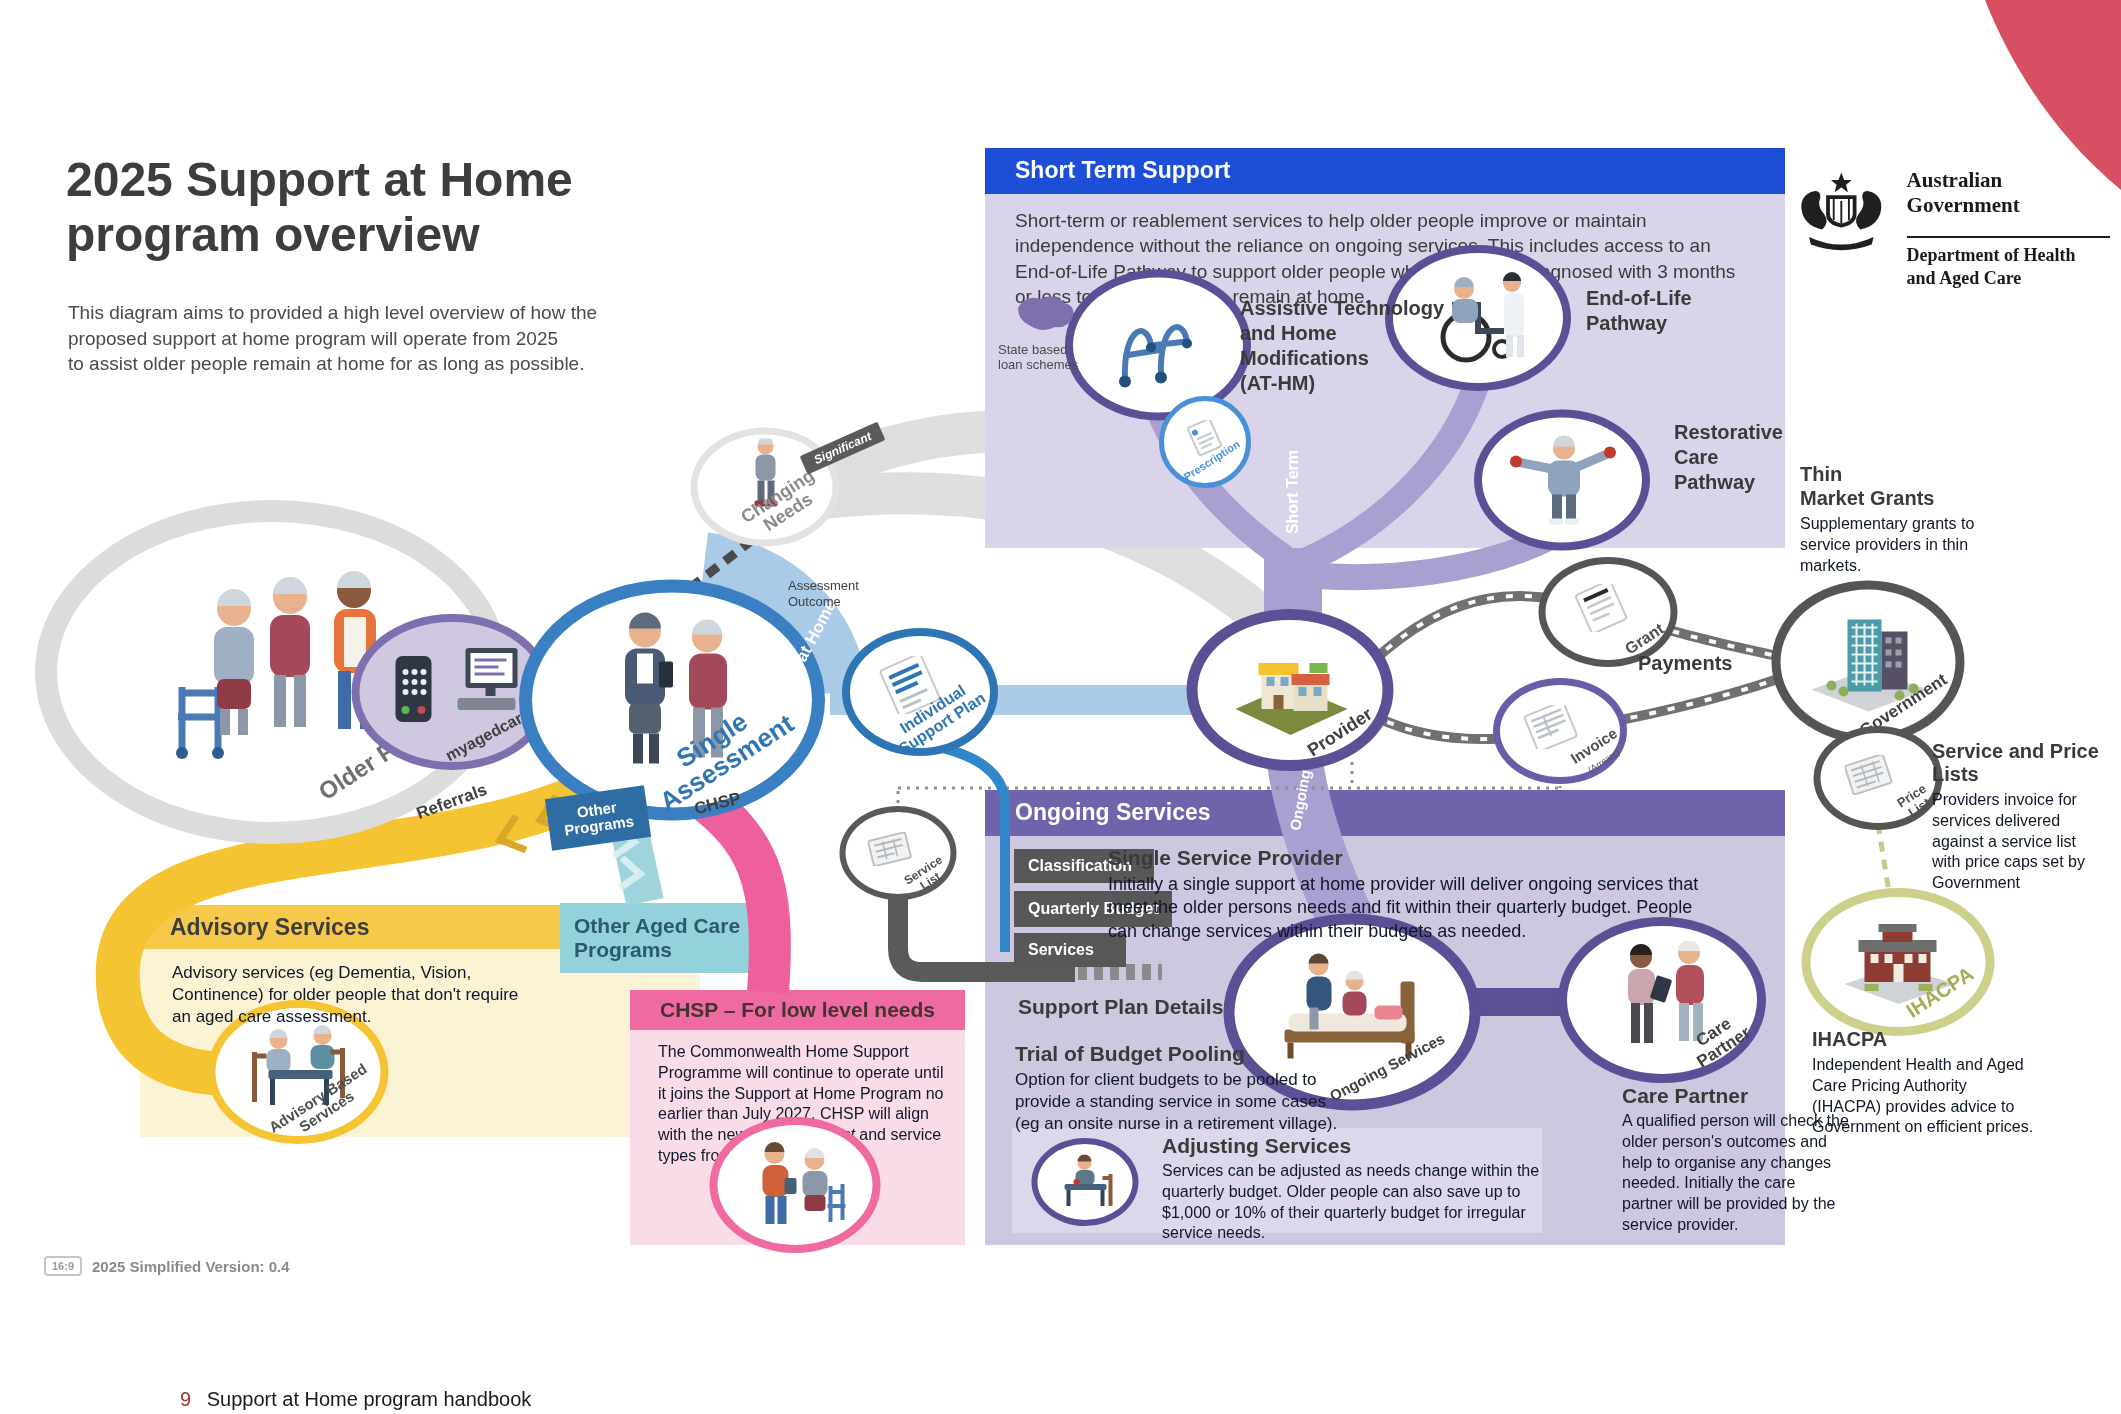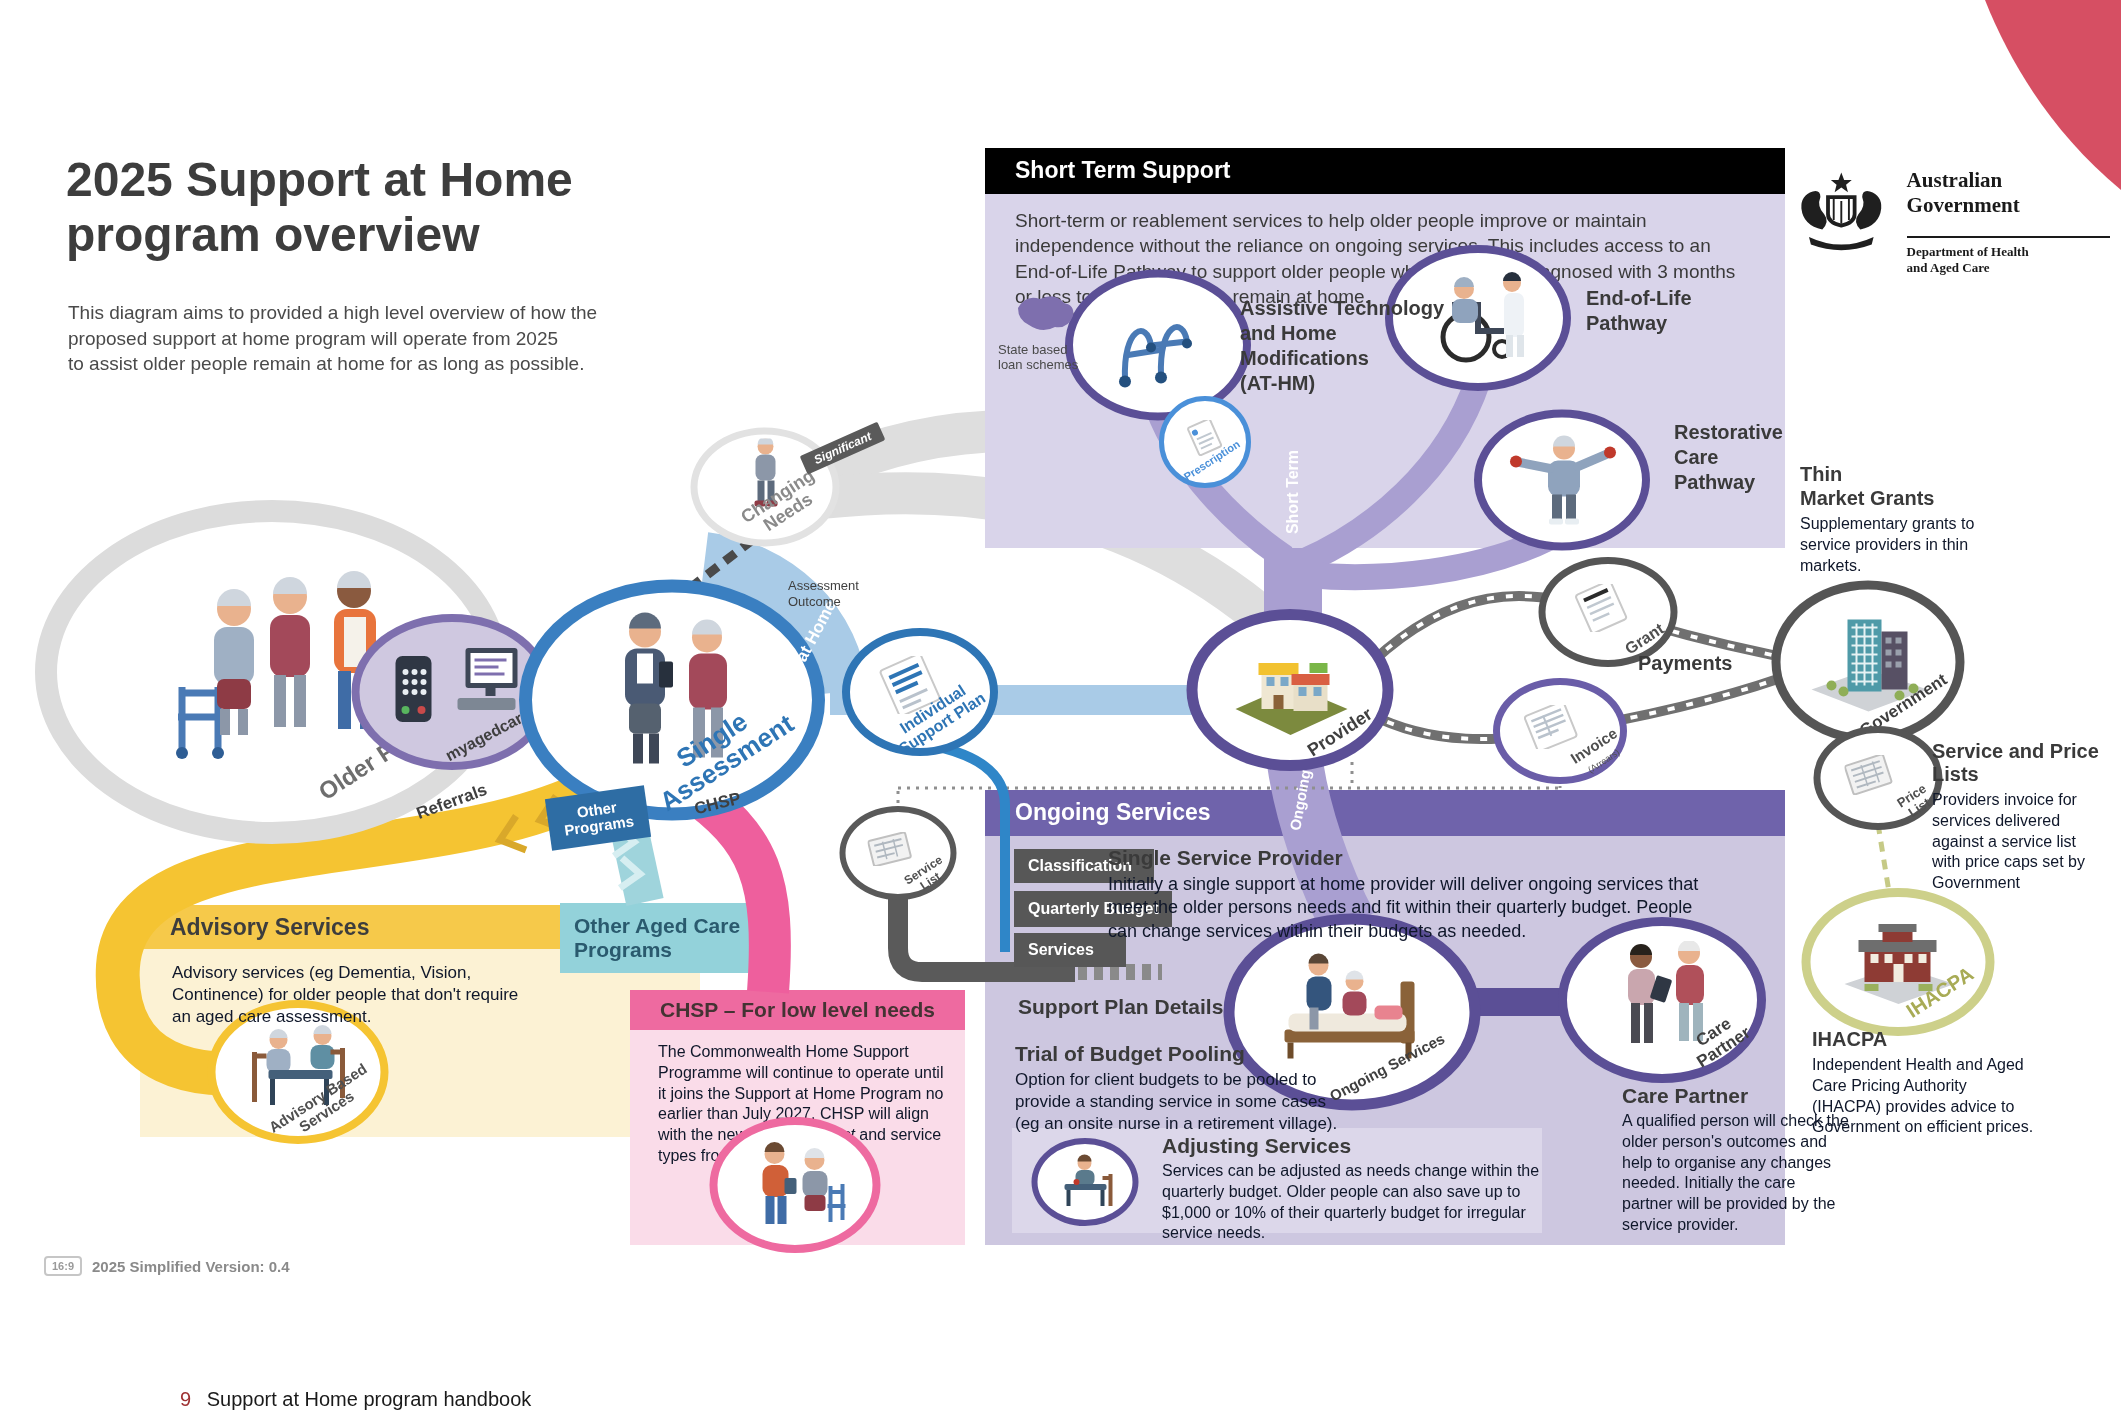--- a/index.html
+++ b/index.html
@@ -19,34 +19,34 @@
   .bigbox-body{font-size:19px;color:#3a3a3a;line-height:1.33;}
   .sec-title{font-weight:bold;font-size:21px;color:#3a3a3a;}
   .sec-body{font-size:17px;color:#0f172a;line-height:1.3;}
   .darkbox{position:absolute;background:#575757;color:#fff;font-weight:bold;font-size:16px;
            display:flex;align-items:center;padding-left:14px;box-sizing:border-box;z-index:2;}
   .ribbon-label{position:absolute;z-index:4;color:#fff;font-weight:bold;white-space:nowrap;}
   .badge{display:inline-block;border:2px solid #c6c6c6;border-radius:4px;color:#9a9a9a;
          font-size:11px;font-weight:bold;padding:2px 6px;}
   .gov-name{font-family:"Liberation Serif",serif;font-weight:bold;font-size:21px;color:#1a1a1a;
             border-bottom:2px solid #1a1a1a;padding-bottom:18px;}
-  .gov-dept{font-family:"Liberation Serif",serif;font-weight:bold;font-size:13px;color:#1a1a1a;
+  .gov-dept{font-family:"Liberation Serif",serif;font-weight:bold;font-size:18px;color:#1a1a1a;
             line-height:1.25;white-space:pre-line;margin-top:6px;}
 </style>
 </head>
 <body>
 
 <div id="stage">
 
   <svg class="layer" width="2121" height="1414" style="z-index:5">
     <path d="M1985,0 L2121,0 L2121,190 C2055,135 2012,68 1985,0 Z" fill="#d64f63"></path>
   </svg>
 
   <div class="abs box" style="left:985px;top:148px;width:800px;height:400px;background:#d9d4ea;">
-    <div class="bigbox-hdr" style="background:#000000;">Short Term Support</div>
+    <div class="bigbox-hdr" style="background:#1d4ed8;">Short Term Support</div>
     <div class="bigbox-body" style="padding:14px 30px 0 30px;">Short-term or reablement services to help older people improve or maintain independence without the reliance on ongoing services. This includes access to an End-of-Life Pathway to support older people who have been diagnosed with 3 months or less to live and wish to remain at home.</div>
   </div>
 
   <div class="abs box" style="left:985px;top:790px;width:800px;height:455px;background:#cdc7e0;">
     <div class="bigbox-hdr" style="background:#6f63ab;">Ongoing Services</div>
     <div class="abs" style="left:27px;top:338px;width:530px;height:105px;background:#dcd7ea;"></div>
   </div>
 
   <div class="abs box" style="left:140px;top:905px;width:560px;height:232px;background:#fcf2d4;">
     <div style="background:#f6c94a;height:44px;display:flex;align-items:center;padding-left:30px;

